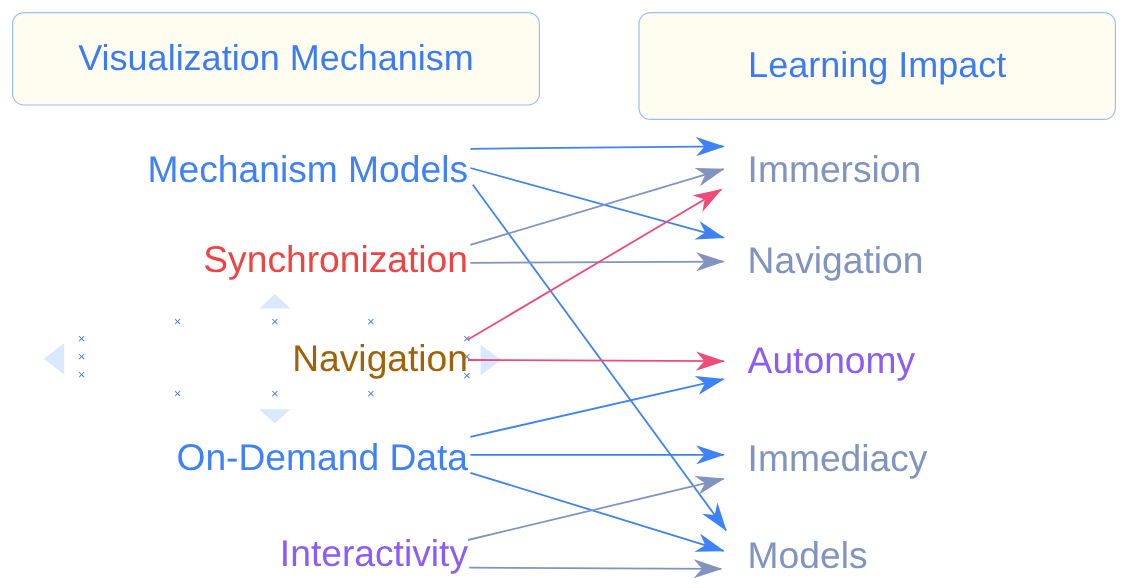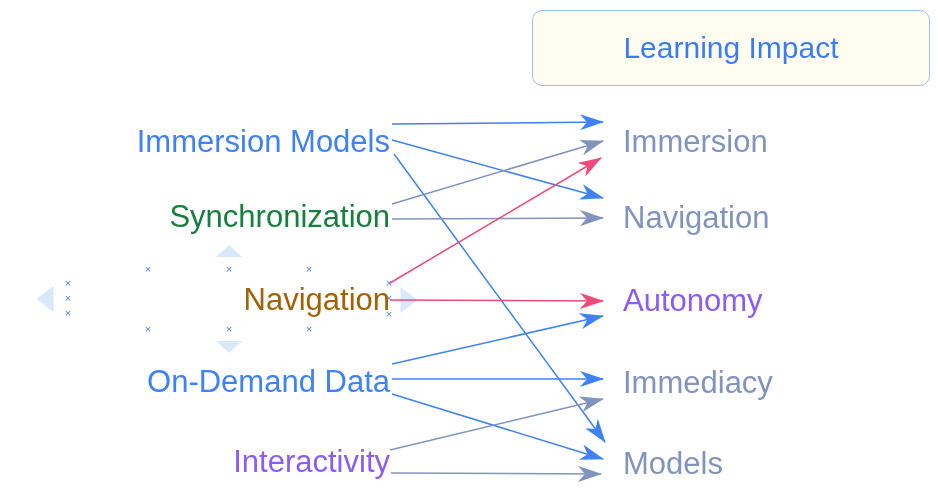--- a/index.html
+++ b/index.html
@@ -43,22 +43,25 @@
     position: absolute;
     width: 0; height: 0;
     transform: translate(-50%, -50%);
   }
 </style>
 </head>
 <body>
 
 <div class="canvas">
 
+  <div class="header-box" id="hb-left" style="left: 10px; top: 10px; width: 440px; height: 78px; background: rgb(255, 253, 240); border: 1.5px solid rgb(157, 189, 248); color: rgb(59, 124, 243);">
+    <span>Visualization Mechanism</span>
+  </div>
 
-  <div class="header-box" id="hb-right" style="left: 532px; top: 10px; width: 398px; height: 76px; background: rgb(255, 253, 240); border: 1.5px solid rgb(157, 189, 248); color: rgb(59, 124, 243);">
+  <div class="header-box" id="hb-right" style="left: 532px; top: 10px; width: 398px; height: 90px; background: rgb(255, 253, 240); border: 1.5px solid rgb(157, 189, 248); color: rgb(59, 124, 243);">
     <span>Learning Impact</span>
   </div>
 
   <div id="selection-layer">
       <span class="conn-point" style="left: 68px; top: 283px; color: rgb(77, 127, 224);">×</span>
       <span class="conn-point" style="left: 68px; top: 298px; color: rgb(77, 127, 224);">×</span>
       <span class="conn-point" style="left: 68px; top: 313px; color: rgb(77, 127, 224);">×</span>
       <span class="conn-point" style="left: 148px; top: 269px; color: rgb(77, 127, 224);">×</span>
       <span class="conn-point" style="left: 229px; top: 269px; color: rgb(77, 127, 224);">×</span>
       <span class="conn-point" style="left: 309px; top: 269px; color: rgb(77, 127, 224);">×</span>
@@ -96,22 +99,22 @@
         <line x1="390" y1="300" x2="603" y2="301" stroke="#ee4a7a" stroke-width="1.5" marker-end="url(#arrow-pink)"></line>
         <line x1="392" y1="364" x2="603" y2="316" stroke="#3e82f5" stroke-width="1.5" marker-end="url(#arrow-blue)"></line>
         <line x1="392" y1="379" x2="603" y2="379" stroke="#3e82f5" stroke-width="1.5" marker-end="url(#arrow-blue)"></line>
         <line x1="392" y1="394" x2="603" y2="459" stroke="#3e82f5" stroke-width="1.5" marker-end="url(#arrow-blue)"></line>
         <line x1="390" y1="450" x2="603" y2="399" stroke="#8094bf" stroke-width="1.5" marker-end="url(#arrow-gray)"></line>
         <line x1="391" y1="473" x2="601" y2="474" stroke="#8094bf" stroke-width="1.5" marker-end="url(#arrow-gray)"></line>
       </g>
   </svg>
 
   <div id="left-column">
-      <div class="node left-node" style="top: 141px; color: rgb(62, 130, 245);">Immersion Models</div>
-      <div class="node left-node" style="top: 216px; color: #15803d;">Synchronization</div>
+      <div class="node left-node" style="top: 141px; color: rgb(62, 130, 245);">Mechanism Models</div>
+      <div class="node left-node" style="top: 216px; color: #ef4444;">Synchronization</div>
       <div class="node left-node" style="top: 299px; color: #a16207;">Navigation</div>
       <div class="node left-node" style="top: 381px; color: rgb(62, 130, 245);">On-Demand Data</div>
       <div class="node left-node" style="top: 461px; color: #8b5cf6;">Interactivity</div>
     </div>
   <div id="right-column">
       <div class="node right-node" style="top: 141px; color: rgb(128, 148, 191);">Immersion</div>
       <div class="node right-node" style="top: 217px; color: rgb(128, 148, 191);">Navigation</div>
       <div class="node right-node" style="top: 300px; color: #8b5cf6;">Autonomy</div>
       <div class="node right-node" style="top: 382px; color: rgb(128, 148, 191);">Immediacy</div>
       <div class="node right-node" style="top: 463px; color: rgb(128, 148, 191);">Models</div>

